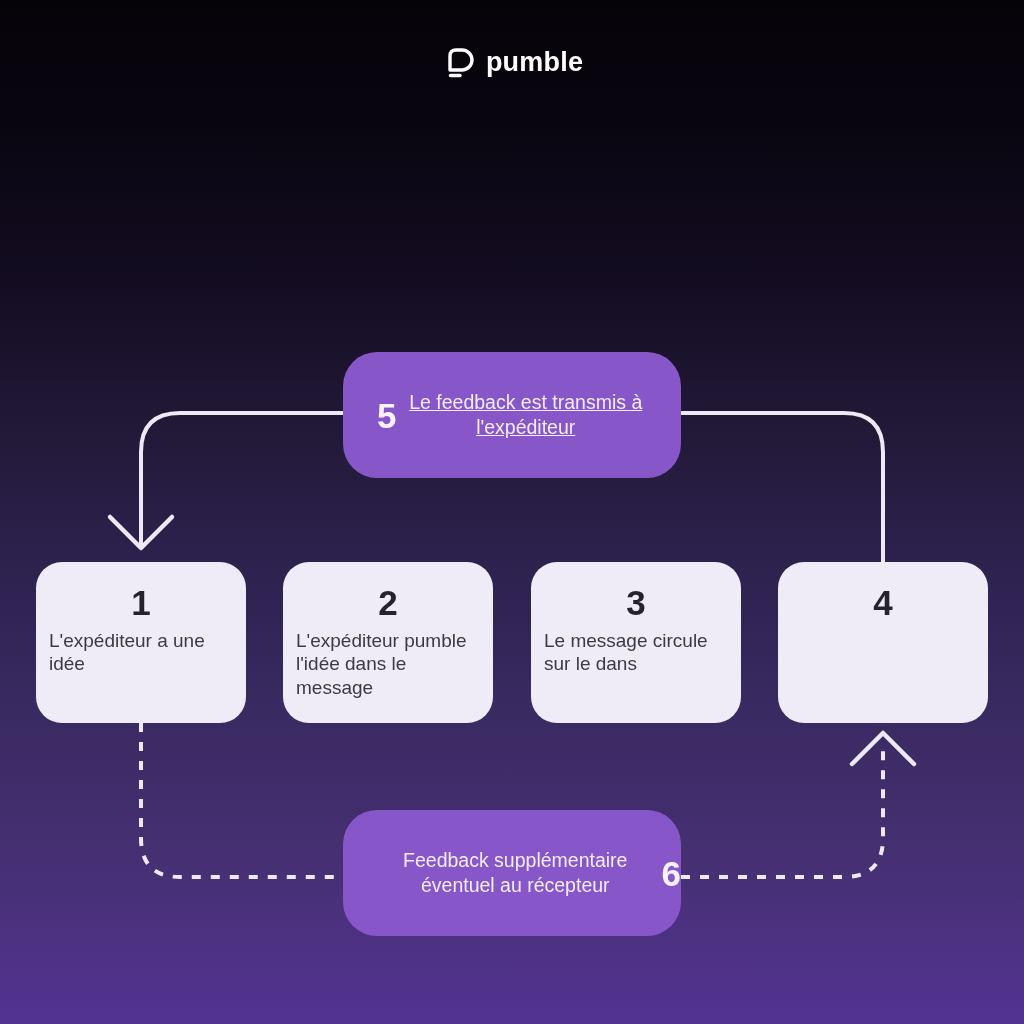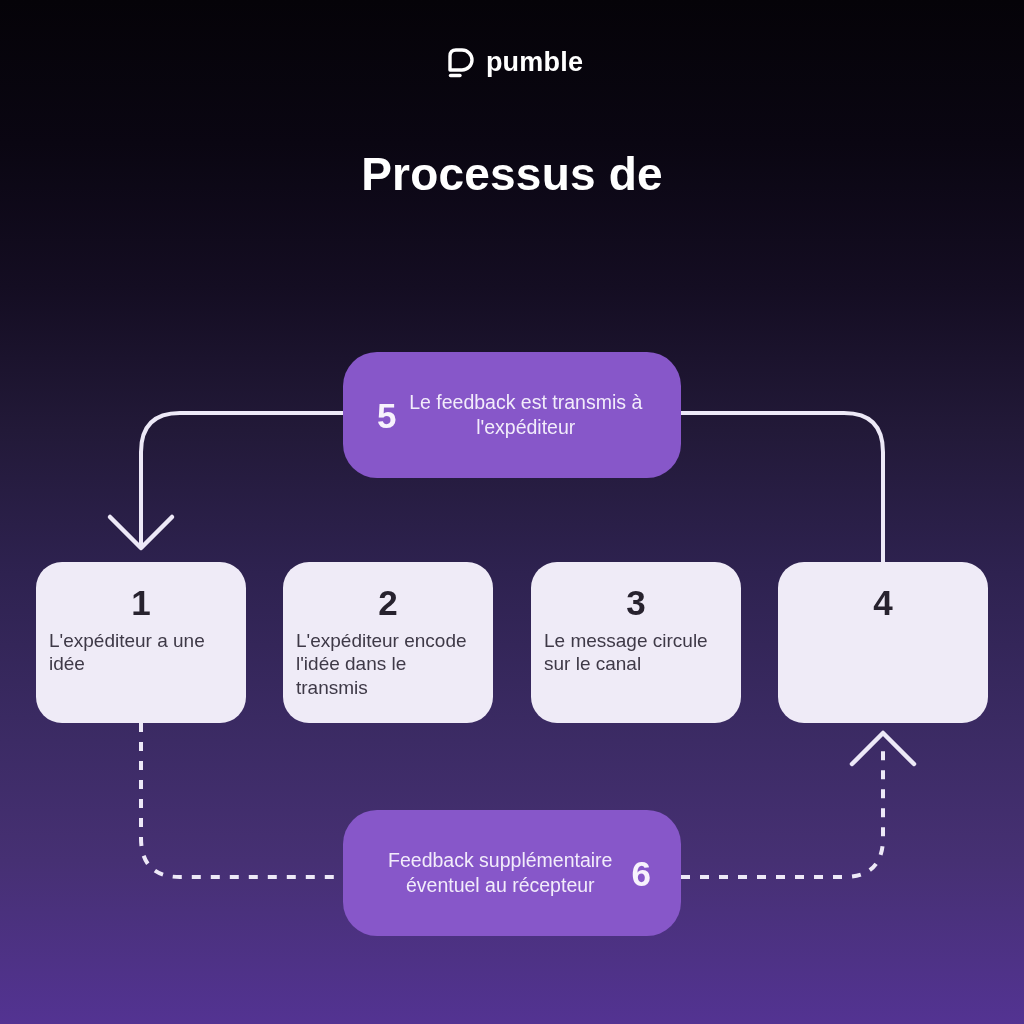--- a/index.html
+++ b/index.html
@@ -49,39 +49,38 @@
   
   .banner{
     position:absolute;left:343px;width:338px;height:126px;
     background:#8757C9;border-radius:34px;
     display:flex;align-items:center;box-sizing:border-box;
     color:#F2ECFB;
   }
   .banner-number{font-size:35px;font-weight:600;color:#F7F2FD;line-height:1;}
   .banner-text{flex:1;text-align:center;font-size:19.5px;line-height:1.28;}
   .banner-top{top:352px;padding-left:34px;padding-right:26px;}
-  .banner-bottom{top:810px;padding-left:26px;padding-right:30px;}
+  .banner-bottom{top:810px;padding-left:26px;}
 </style>
 </head>
 <body>
 
 <div class="canvas">
 
   <div class="logo">
     <span style="display:flex;">
       <svg width="36" height="36" viewBox="0 0 36 36">
         <path d="M 9 26 V 12 Q 9 6 15 6 H 21 A 10 10 0 0 1 21 26 Z" fill="none" stroke="#ffffff" stroke-width="3.4" stroke-linejoin="round"></path>
         <line x1="9.5" y1="31.5" x2="19" y2="31.5" stroke="#ffffff" stroke-width="3.4" stroke-linecap="round"></line>
       </svg>
     </span>
     <span class="logo-text">pumble</span>
   </div>
 
   <div class="title">
-    <div>Processus de</div>
   </div>
 
   <svg class="arrows" viewBox="0 0 1024 1024">
 
     <path class="line-solid" d="M 343 413 H 180 Q 141 413 141 452 V 546"></path>
     <path class="arrow-head" d="M 110 517 L 141 548 L 172 517"></path>
 
     <path class="line-solid" d="M 681 413 H 844 Q 883 413 883 452 V 562"></path>
 
     <path class="line-dashed" d="M 141 723 V 838 Q 141 877 180 877 H 343"></path>
@@ -89,33 +88,33 @@
     <path class="line-dashed" d="M 681 877 H 844 Q 883 877 883 838 V 744"></path>
     <path class="arrow-head" d="M 852 764 L 883 733 L 914 764"></path>
   </svg>
 
   <div class="step-box" style="left:36px;">
     <div class="step-number">1</div>
     <div class="step-text">L'expéditeur a une idée</div>
   </div>
   <div class="step-box" style="left:283px;">
     <div class="step-number">2</div>
-    <div class="step-text">L'expéditeur encode l'idée dans le transmis</div>
+    <div class="step-text">L'expéditeur pumble l'idée dans le message</div>
   </div>
   <div class="step-box" style="left:531px;">
     <div class="step-number">3</div>
-    <div class="step-text">Le message circule sur le canal</div>
+    <div class="step-text">Le message circule sur le dans</div>
   </div>
   <div class="step-box" style="left:778px;">
     <div class="step-number">4</div>
   </div>
 
   <div class="banner banner-top">
     <div class="banner-number">5</div>
-    <div class="banner-text" style="max-width:240px;margin:8px auto;">Le feedback est transmis à l'expéditeur</div>
+    <div class="banner-text" style="max-width:240px;margin:8px auto;text-decoration:underline;">Le feedback est transmis à l'expéditeur</div>
   </div>
 
   <div class="banner banner-bottom">
     <div class="banner-text" style="max-width:250px;margin:0 auto;">Feedback supplémentaire éventuel au récepteur</div>
     <div class="banner-number">6</div>
   </div>
 
 </div>
 
 </body></html>

